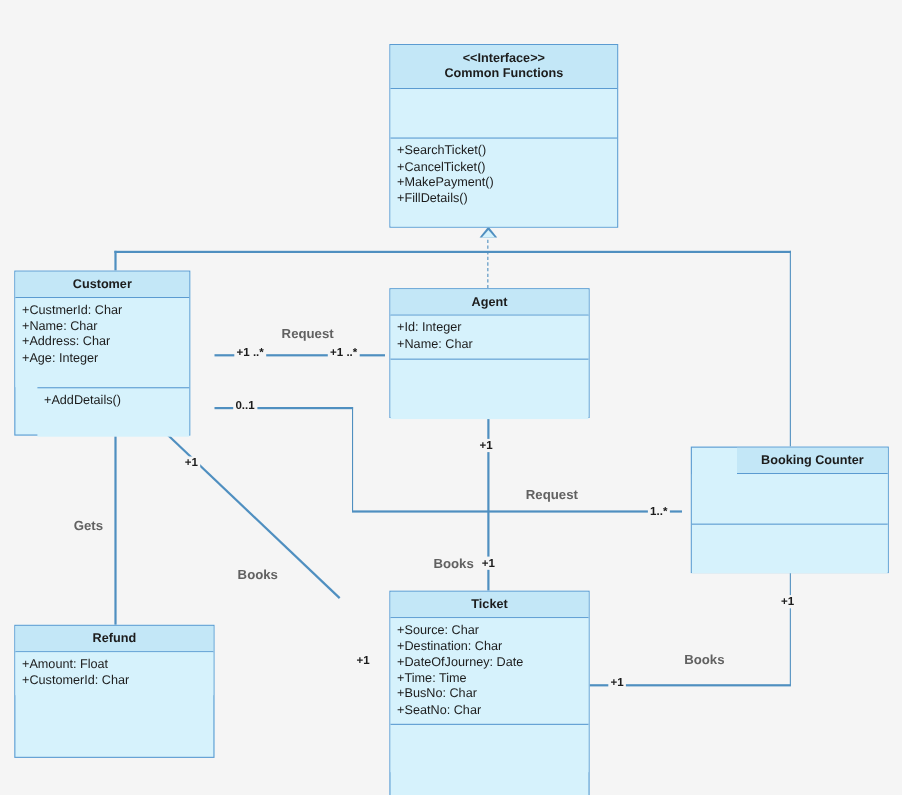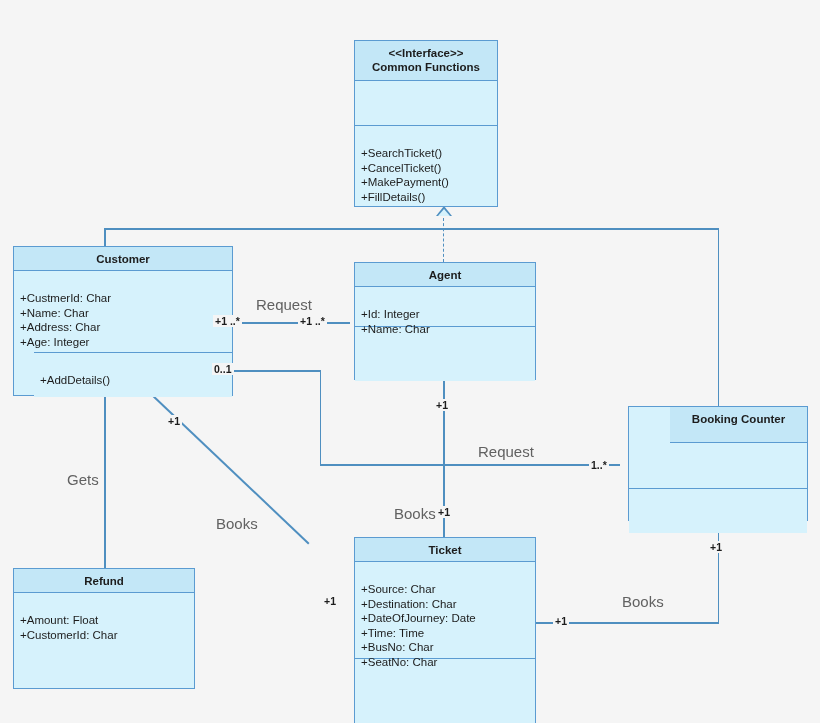--- a/index.html
+++ b/index.html
@@ -36,21 +36,21 @@
     padding: 5px 2px 5px 2px;
   }
   .uml-header .stereotype {
     display: block;
     font-weight: bold;
     font-size: 11.5px;
   }
   .uml-compartment {
     box-sizing: border-box;
     background: #d6f2fc;
-    padding: 20px 6px 4px 6px;
+    padding: 4px 6px 4px 6px;
     font-size: 11.5px;
     line-height: 14.6px;
     color: #1c1c1c;
   }
   .uml-compartment + .uml-compartment {
     border-top: 1.5px solid #5b9bd1;
   }
   .uml-compartment .row {
     white-space: nowrap;
   }
@@ -89,26 +89,27 @@
     width: 0; height: 0;
     border-left: 6px solid transparent;
     border-right: 6px solid transparent;
     border-bottom: 7.5px solid #d6f2fc;
     z-index: 4;
   }
 
   
   .edge-label {
     position: absolute;
-    font-size: 15px;
+    font-size: 12px;
     color: #616161;
     white-space: nowrap;
     background: #f5f5f5;
     padding: 0 3px;
     z-index: 6;
+    font-weight: bold;
   }
   .mult-label {
     position: absolute;
     font-size: 10.5px;
     font-weight: bold;
     color: #1c1c1c;
     white-space: nowrap;
     background: #f5f5f5;
     padding: 0 2px;
     z-index: 6;
@@ -135,35 +136,35 @@
 
   <div class="edge v" style="left:443px; top:380px; height:157px;"></div>
 
   <div class="edge v" style="left:104px; top:396px; height:172px;"></div>
 
   <div class="edge diag" style="left:150px; top:392px; width:219px; transform: rotate(43.5deg);"></div>
 
   <div class="edge h" style="left:536px; top:622px; width:183px;"></div>
   <div class="edge v" style="left:717.5px; top:521px; height:102px;"></div>
 
-  <div class="uml-class" style="left:354px; top:40px; width:144px; height:167px;">
+  <div class="uml-class" style="left:354px; top:40px; width:208px; height:167px;">
     <div class="uml-header" style="height:40px;">
       <span class="stereotype">&lt;&lt;Interface&gt;&gt;</span>
       <span>Common Functions</span>
     </div>
     <div class="uml-compartment empty-compartment" style="height:44px;"></div>
     <div class="uml-compartment" style="height:81px;">
       <div class="row">+SearchTicket()</div>
       <div class="row">+CancelTicket()</div>
       <div class="row">+MakePayment()</div>
       <div class="row">+FillDetails()</div>
     </div>
   </div>
 
-  <div class="uml-class" style="left:13px; top:246px; width:220px; height:150px;">
+  <div class="uml-class" style="left:13px; top:246px; width:160px; height:150px;">
     <div class="uml-header" style="height:24px;">
       <span>Customer</span>
     </div>
     <div class="uml-compartment" style="height:81px;">
       <div class="row">+CustmerId: Char</div>
       <div class="row">+Name: Char</div>
       <div class="row">+Address: Char</div>
       <div class="row">+Age: Integer</div>
     </div>
     <div class="uml-compartment" style="height:45px;margin-left:20px;">
@@ -176,21 +177,21 @@
       <span>Agent</span>
     </div>
     <div class="uml-compartment" style="height:39px;">
       <div class="row">+Id: Integer</div>
       <div class="row">+Name: Char</div>
     </div>
     <div class="uml-compartment empty-compartment" style="height:55px;"></div>
   </div>
 
   <div class="uml-class" style="left:628px; top:406px; width:180px; height:115px;">
-    <div class="uml-header" style="height:36px;margin-left:41px;">
+    <div class="uml-header" style="height:24px;margin-left:41px;">
       <span>Booking Counter</span>
     </div>
     <div class="uml-compartment empty-compartment" style="height:45px;"></div>
     <div class="uml-compartment empty-compartment" style="height:45px;"></div>
   </div>
 
   <div class="uml-class" style="left:354px; top:537px; width:182px; height:202px;">
     <div class="uml-header" style="height:24px;">
       <span>Ticket</span>
     </div>

